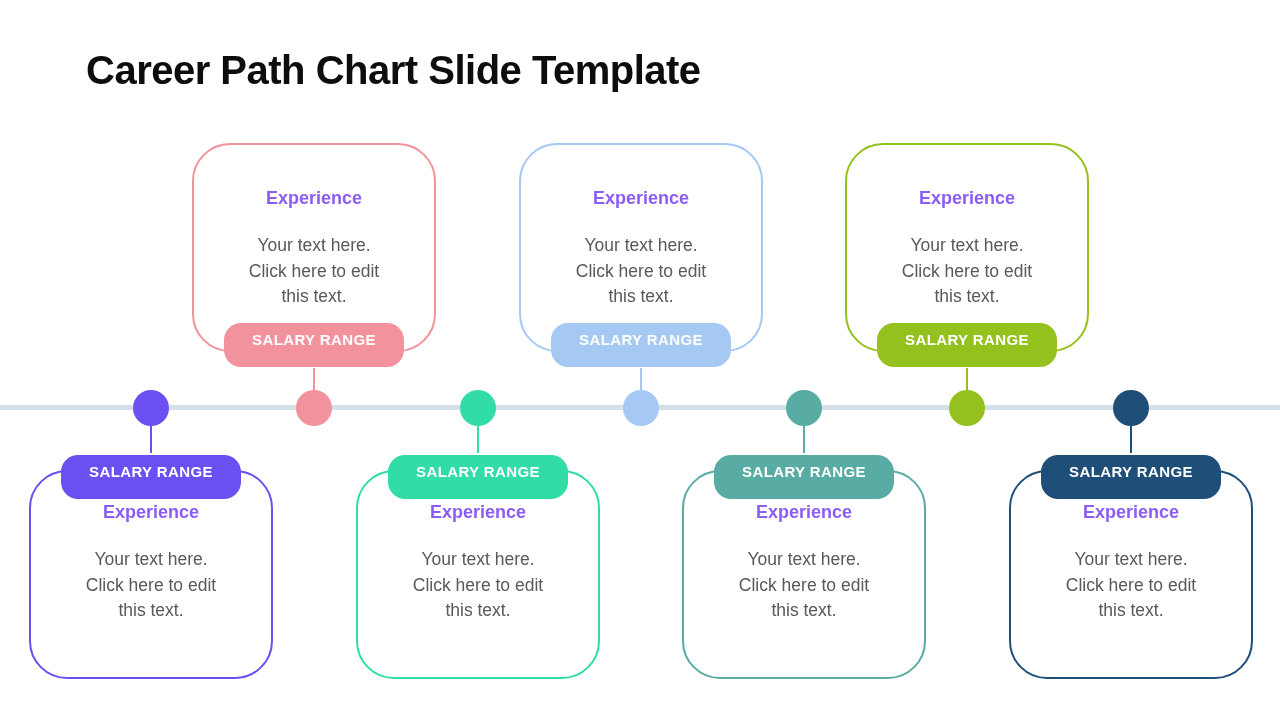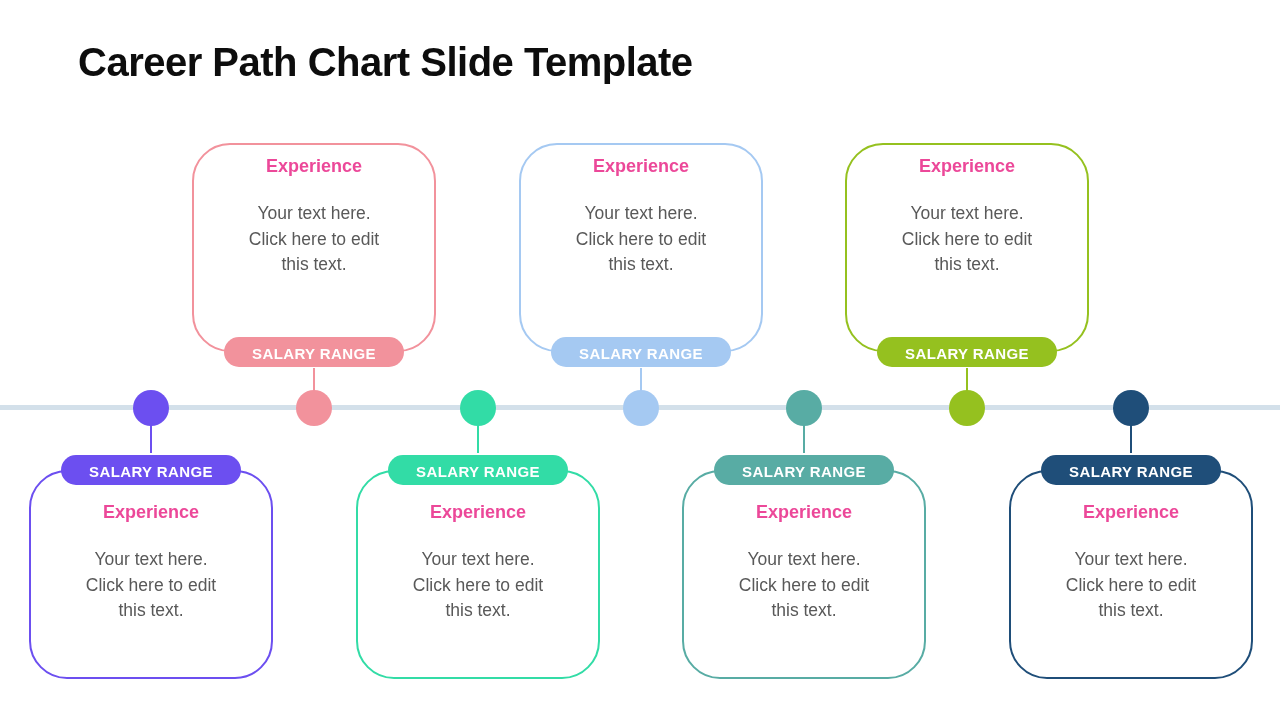--- a/index.html
+++ b/index.html
@@ -1,21 +1,21 @@
 <!DOCTYPE html>
 <html><head>
 <meta charset="utf-8">
 <style>
   html,body { margin:0; padding:0; background:#e8e8e8; }
   .slide {
     position:relative; width:1280px; height:720px; background:#ffffff;
     overflow:hidden; font-family:"Liberation Sans","DejaVu Sans",sans-serif;
   }
   .title {
-    position:absolute; left:78px; top:40px; margin:0;
+    position:absolute; left:78px; top:40px; margin:8px;
     font-size:40px; font-weight:700; letter-spacing:-0.5px; color:#0d0d0d;
   }
   .timeline {
     position:absolute; left:0; top:405px; width:1280px; height:5px;
   }
   .dot {
     position:absolute; top:390px; width:36px; height:36px; border-radius:50%;
     z-index:2;
   }
   .connector { position:absolute; width:2px; z-index:1; }
@@ -23,28 +23,28 @@
   .connector.b { top:424px; height:29px; }
   .card {
     position:absolute; width:244px; height:209px; box-sizing:border-box;
     background:#fff; border:2px solid var(--c); border-radius:38px;
     text-align:center; z-index:3;
   }
   .card.top { top:143px; }
   .card.bottom { top:470px; }
   .badge {
     position:absolute; left:50%; transform:translateX(-50%);
-    width:180px; height:30px; border-radius:17px; background:var(--c);
+    width:180px; height:44px; border-radius:17px; background:var(--c);
     color:#ffffff; font-size:15px; font-weight:700; letter-spacing:0.4px;
     line-height:34px; white-space:nowrap; text-align:center; z-index:4;
   }
   .card.top .badge { bottom:-17px; }
   .card.bottom .badge { top:-17px; }
   .card h2 {
-    margin:11px 10px 0; font-size:18px; font-weight:700; color:#ec4899;
+    margin:43px 10px 0; font-size:18px; font-weight:700; color:#8b5cf6;
   }
   .card.bottom h2 { margin-top:30px; }
   .card .body {
     margin-top:24px; font-size:17.5px; color:#595959; line-height:25.5px;
   }
 </style>
 </head>
 <body>
 
 <div class="slide">

